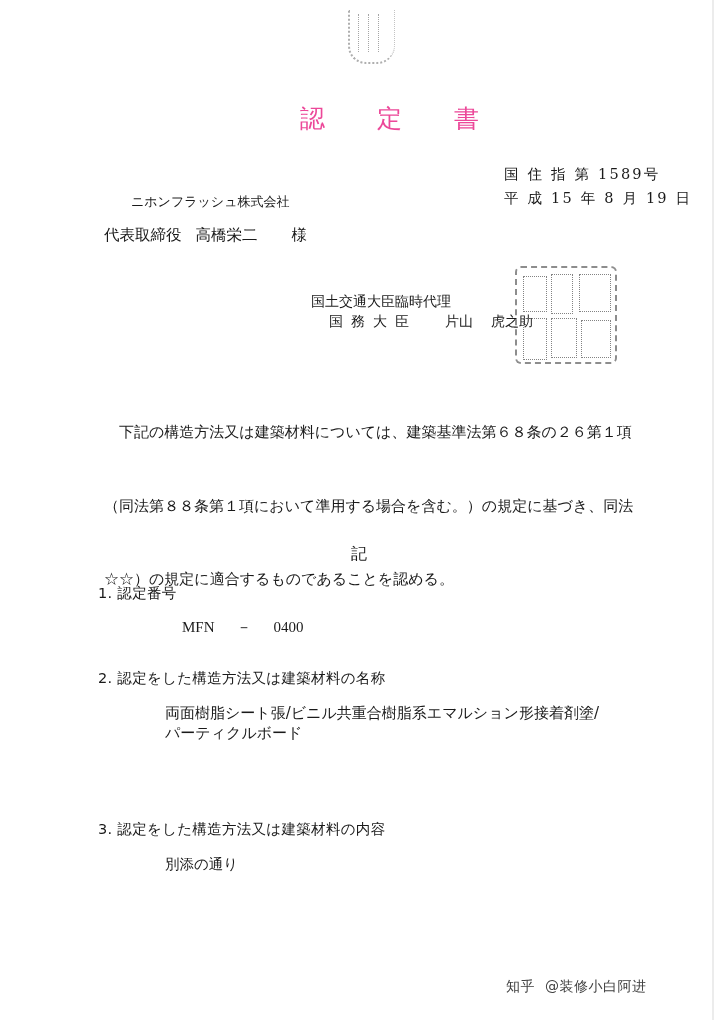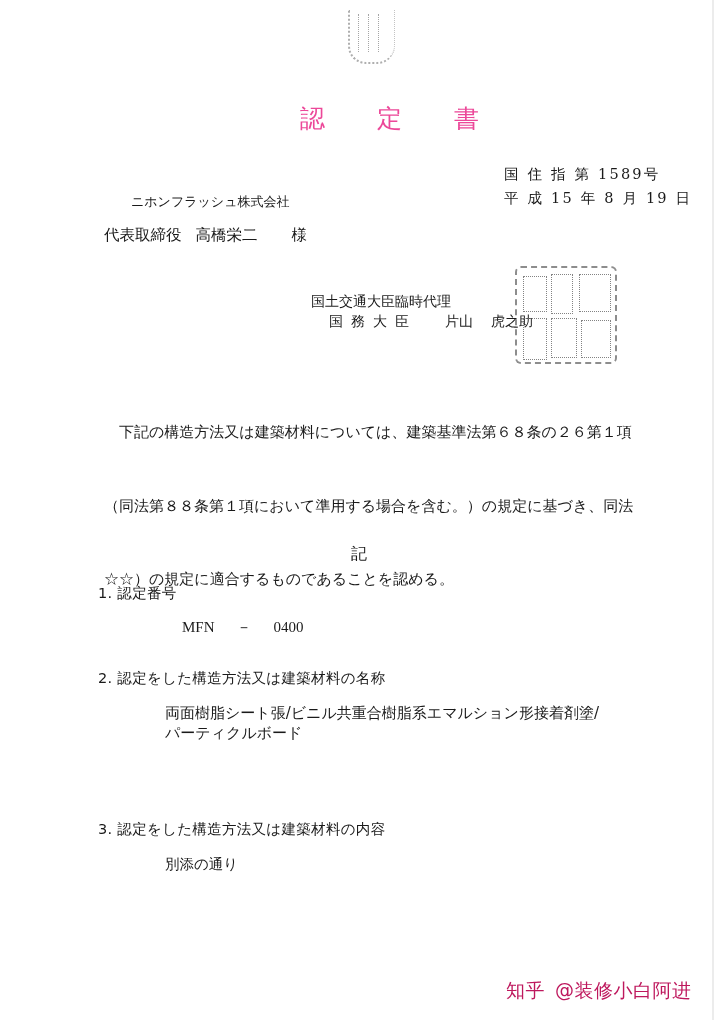--- a/index.html
+++ b/index.html
@@ -148,22 +148,22 @@
     .content-val {
       left: 165px;
       top: 855px;
       font-size: 14.5px;
       font-family: Liberation Mono, monospace;
     }
 
     .watermark {
       left: 506px;
       top: 978px;
-      font-size: 19px;
-      color: #be185d;
+      font-size: 14px;
+      color: #404040;
       font-family: "DejaVu Sans", "Liberation Sans", sans-serif;
       letter-spacing: 0.5px;
     }
     .watermark .gap { display: inline-block; width: 10px; }
   </style>
 </head>
 <body>
 
 <div class="page-edge"></div>
 

